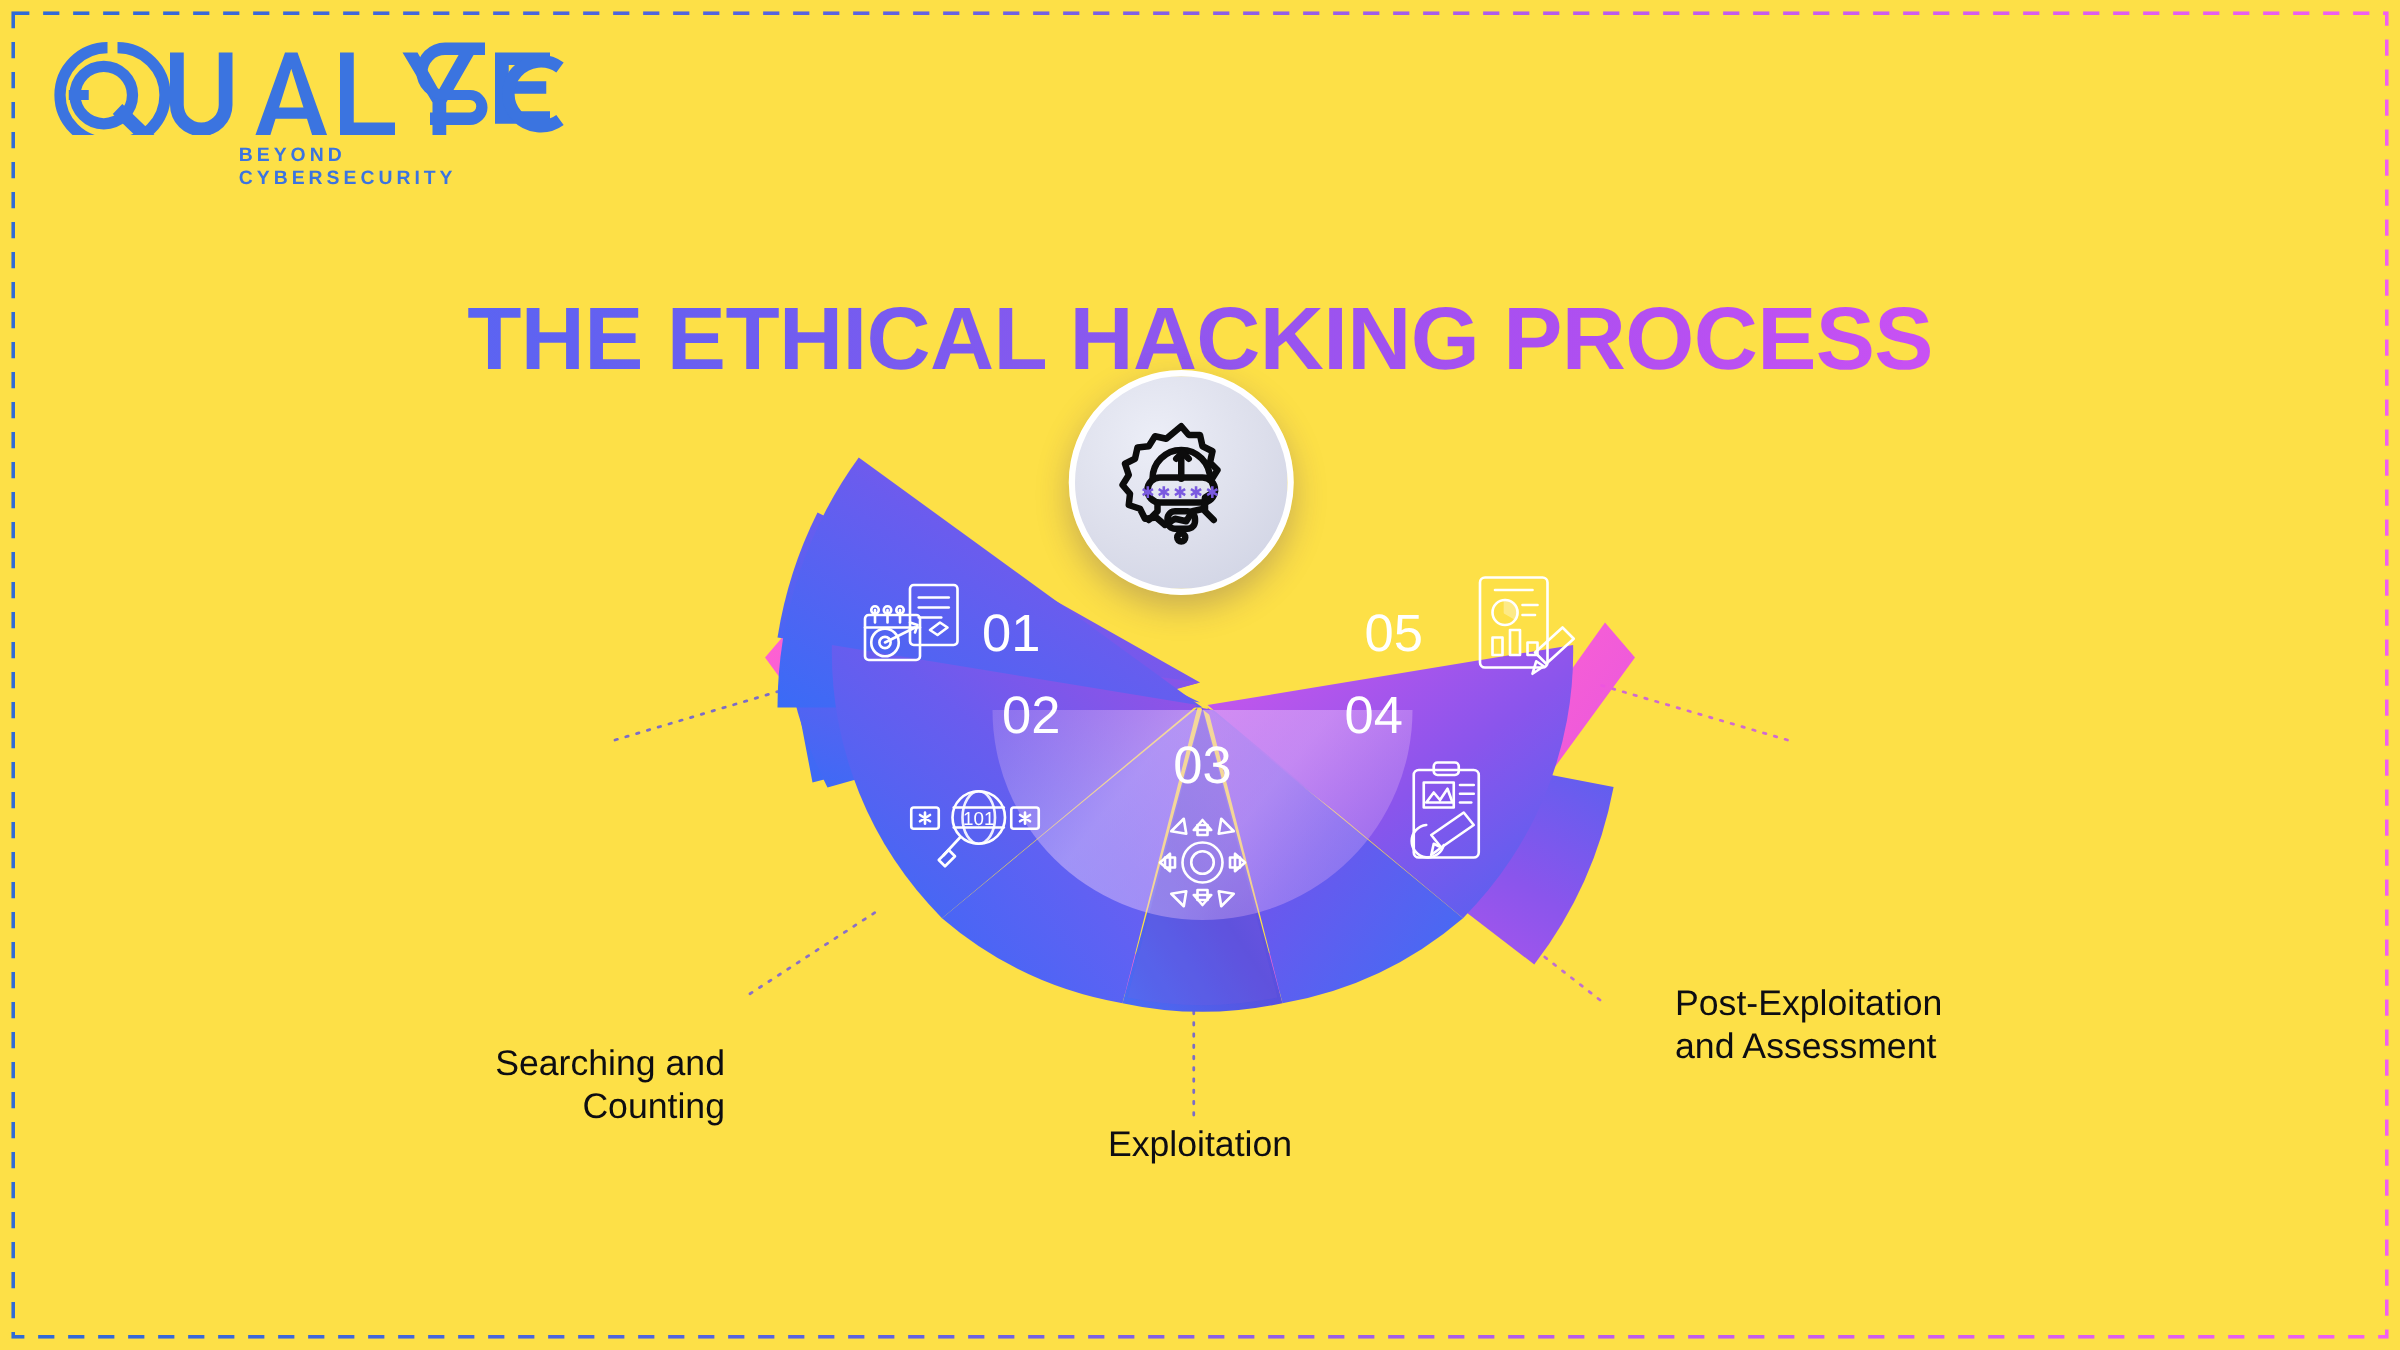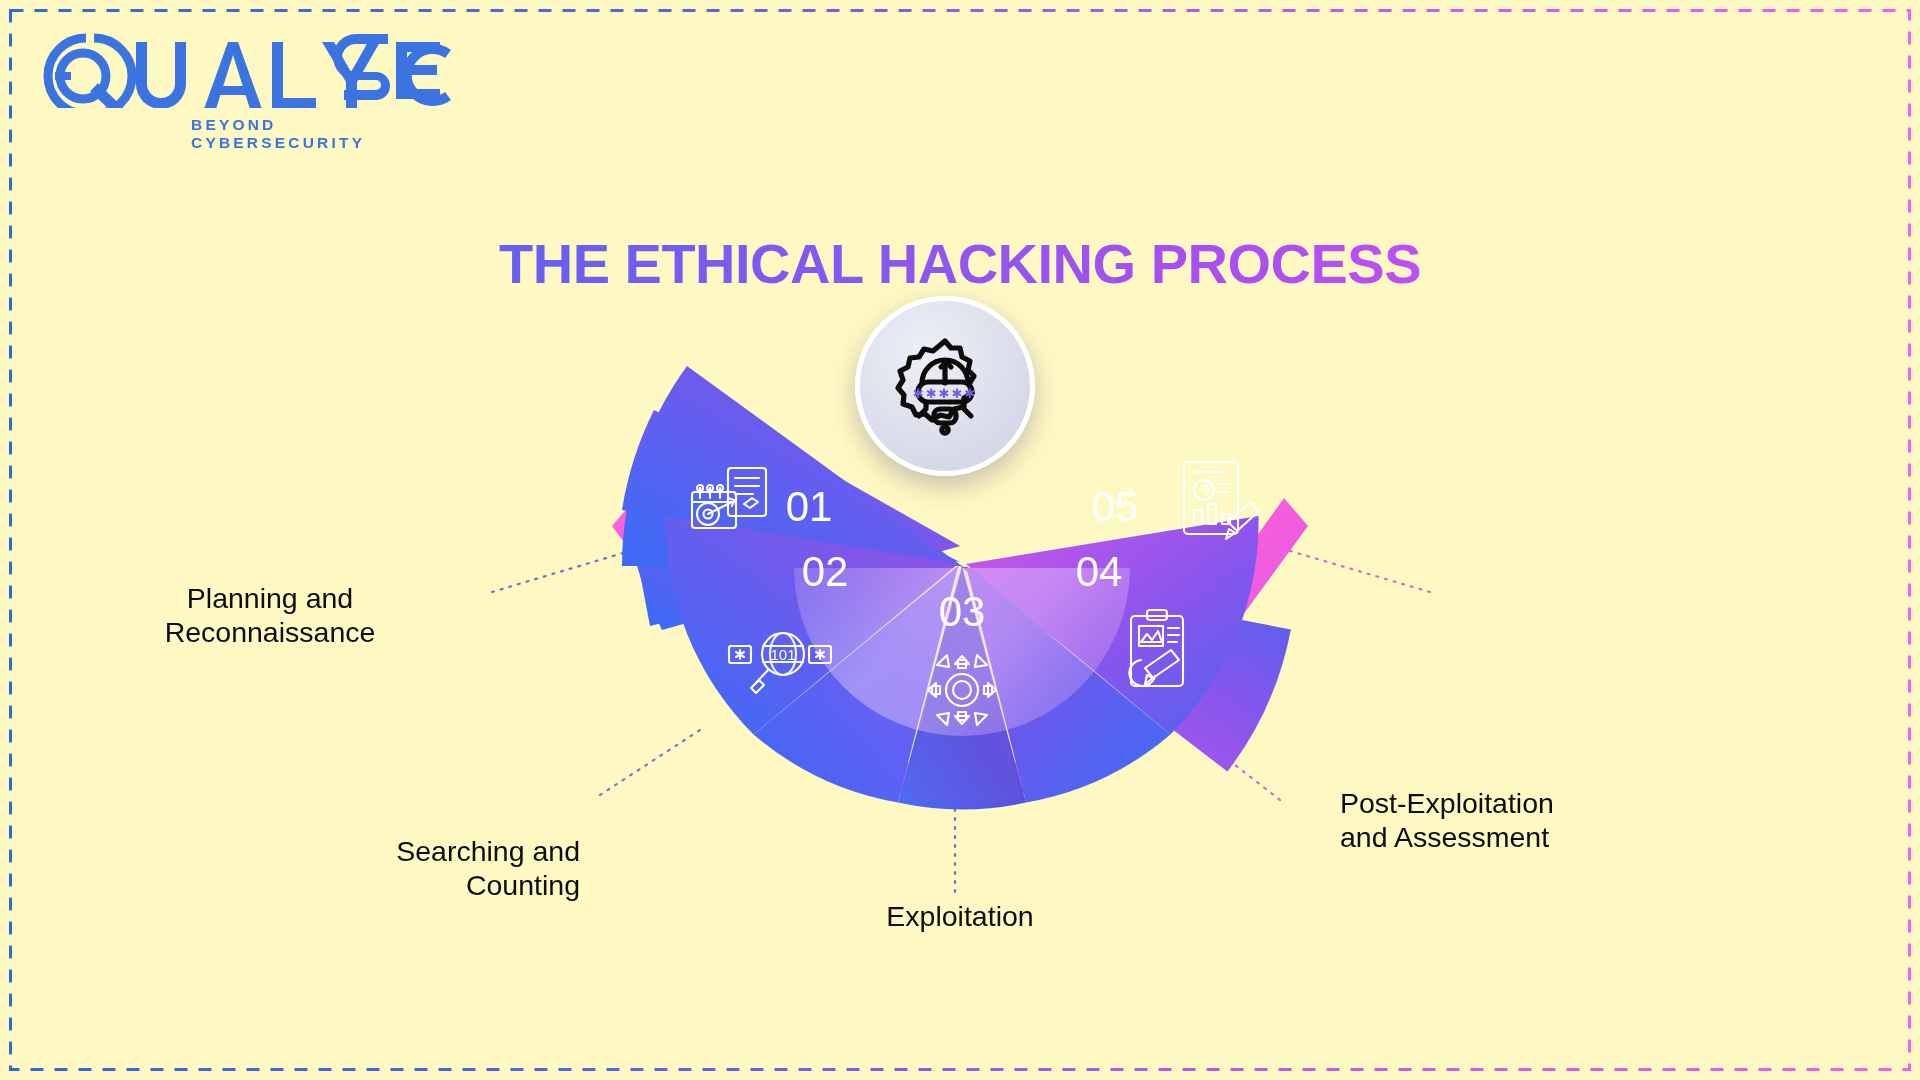--- a/index.html
+++ b/index.html
@@ -9,21 +9,21 @@
     height: 1080px;
     overflow: hidden;
     background: #ffffff;
     font-family: "Liberation Sans", sans-serif;
   }
 
   #canvas {
     position: relative;
     width: 1920px;
     height: 1080px;
-    background: #fef9c3;
+    background: #fde047;
     overflow: hidden;
   }
 
   
   #frame {
     position: absolute;
     left: 9px; top: 9px;
     width: 1902px; height: 1062px;
     pointer-events: none;
   }
@@ -47,21 +47,21 @@
     font-family: "Liberation Sans", sans-serif;
   }
 
   
   #title {
     position: absolute;
     left: 0;
     top: 236px;
     width: 1920px;
     text-align: center;
-    font-size: 56px;
+    font-size: 71px;
     font-weight: 900;
     letter-spacing: -0.5px;
     line-height: 1;
     font-family: "Liberation Sans", sans-serif;
     background: linear-gradient(90deg,
         #3d6cf5 0%,
         #5566f2 16%,
         #6f5df0 32%,
         #8e57ee 48%,
         #ab4ff0 64%,
@@ -422,21 +422,19 @@
         <rect x="48" y="82" width="22" height="14" rx="6"></rect>
         <path d="M40 76 v6 l-7 7 M78 76 v6 l7 7"></path>
         <circle cx="59" cy="103" r="3.2"></circle>
       </g>
       <g>
         <text x="59" y="71" text-anchor="middle" font-size="13" fill="#7a5ae0" font-family="Liberation Sans, sans-serif" letter-spacing="2">✱✱✱✱✱</text>
       </g>
     </svg>
   </div>
 
-  <div class="label" id="label-1">Planning and
-Reconnaissance</div>
   <div class="label" id="label-2">Searching and
 Counting</div>
   <div class="label" id="label-4">Post-Exploitation
 and Assessment</div>
   <div class="label" id="label-3">Exploitation</div>
 
 </div>
 
 </body></html>

